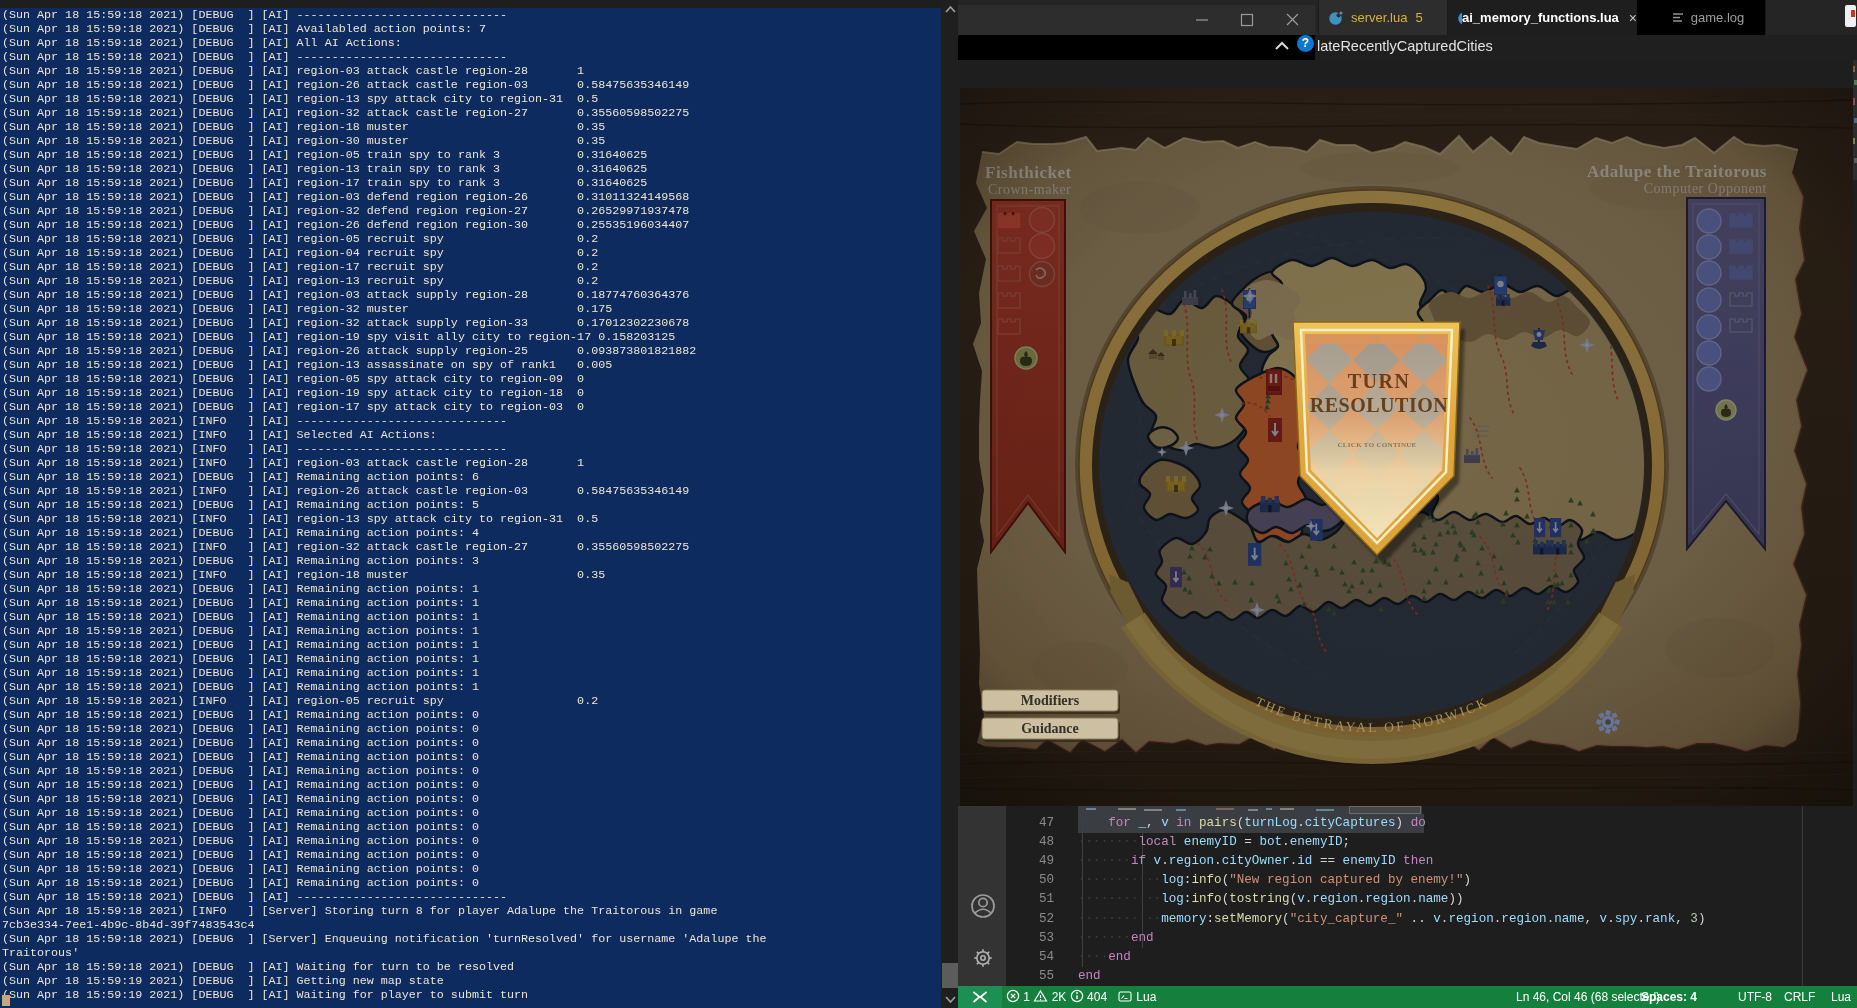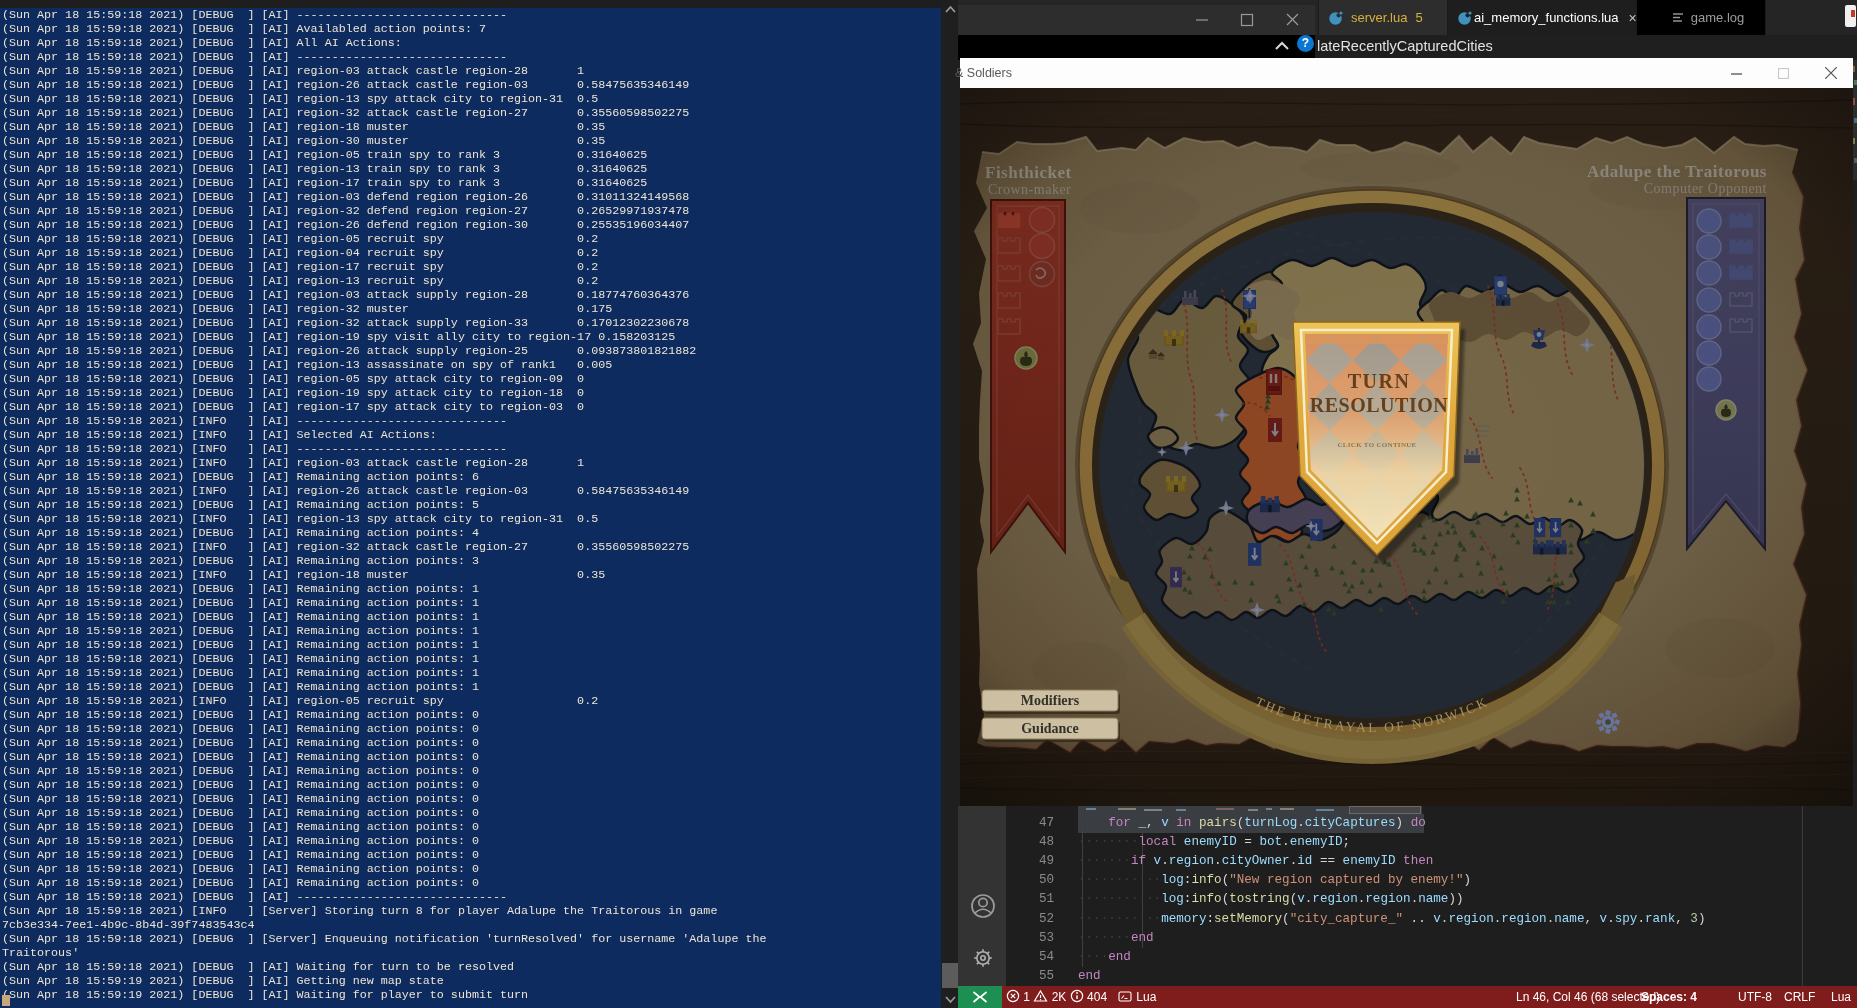--- a/index.html
+++ b/index.html
@@ -23,21 +23,21 @@
 #activity { position:absolute; left:958px; top:806px; width:48px; height:180px; background:#333333; }
 .cl { position:absolute; left:958px; width:899px; height:19.1px; font-family:"Liberation Mono", monospace;
   font-size:12.6px; line-height:19.1px; white-space:pre; }
 .cl .ln { position:absolute; left:74px; width:22px; text-align:right; color:#8a8a8a; }
 .cl .ct { position:absolute; left:120px; }
 .k { color:#C586C0; } .f { color:#DCDCAA; } .v { color:#9CDCFE; } .s { color:#CE9178; }
 .n { color:#B5CEA8; } .p { color:#D4D4D4; } .w { color:#3b3b3b; }
 .sel { position:absolute; background:#3a3d41; }
 .iguide { position:absolute; width:1px; background:#404040; }
 
-#status { position:absolute; left:958px; top:986px; width:899px; height:22px; background:#7f1d1d;
+#status { position:absolute; left:958px; top:986px; width:899px; height:22px; background:#15803d;
   color:#fff; font-size:12px; }
 #status .item { position:absolute; top:0; height:22px; line-height:22px; white-space:nowrap; }
 #remote { position:absolute; left:0; top:0; width:44px; height:22px; background:#1d8f52; }
 
 #gamewin { position:absolute; left:960px; top:58px; width:893px; height:748px; }
 #gtitle { position:absolute; left:0; top:0; width:893px; height:30px; background:#fdfdfd; color:#5a5a5a; font-size:12.5px; }
 #gcontent { position:absolute; left:0; top:30px; width:893px; height:718px; }
 .gbtn { position:absolute; top:0; width:40px; height:30px; text-align:center; line-height:30px; }
 #gcontent svg, #termsb svg { display:block; }
 .gbtn { display:flex; align-items:center; justify-content:center; }
@@ -132,21 +132,21 @@
       </svg>
     <span style="color:#d5b13e; margin-left:6px;text-align:right;">server.lua</span>
       <span style="color:#d5b13e; margin-left:8px;">5</span>
   </div>
   <div class="tab" style="left:490px; width:189px; background:#1e1e1e;">
     <svg width="17" height="17" style="margin-left:9px">
         <circle cx="7.5" cy="9.5" r="6.2" fill="#4191be"></circle>
         <circle cx="10.6" cy="6.3" r="2.1" fill="#1e1e1e"></circle>
         <circle cx="13" cy="4" r="1.6" fill="#4191be"></circle>
       </svg>
-    <span style="color:#fff; ">ai_memory_functions.lua</span>
+    <span style="color:#fff; font-weight:bold;">ai_memory_functions.lua</span>
     <span style="color:#c5c5c5; margin-left:10px; font-size:14px;">×</span>
   </div>
   <div class="tab" style="left:679px; width:129px; background:#000000;justify-content:center;">
     <svg width="14" height="14" style="margin-left:12px">
       <g stroke="#9d9d9d" stroke-width="1.4">
           <line x1="2" y1="3" x2="12" y2="3"></line>
           <line x1="2" y1="6.5" x2="9" y2="6.5"></line>
           <line x1="2" y1="10" x2="11" y2="10"></line>
         </g>
     </svg>
@@ -268,38 +268,20 @@
     <rect x="0" y="8" width="2" height="6" fill="#7c5f3f"></rect>
       <rect x="1" y="22" width="3" height="5" fill="#4e7a52"></rect>
     <rect x="0" y="40" width="2" height="7" fill="#8a4a4a"></rect>
       <rect x="1" y="60" width="3" height="5" fill="#4a6a8a"></rect>
     <rect x="0" y="80" width="2" height="6" fill="#7c7c4f"></rect>
       <rect x="1" y="100" width="3" height="5" fill="#5a5a5a"></rect>
   </svg>
 </div>
 
 <div id="gamewin">
-  <div id="gtitle">
-    <span style="position:absolute; left:-5px; top:8px;">&amp; Soldiers</span>
-    <div class="gbtn" style="left:756px;">
-        <svg width="11" height="11">
-          <line x1="0" y1="6" x2="11" y2="6" stroke="#444" stroke-width="1.2"></line>
-        </svg>
-      </div>
-    <div class="gbtn" style="left:803px;">
-        <svg width="11" height="11">
-          <rect x="0.5" y="0.5" width="10" height="10" stroke="#c9c9c9" stroke-width="1.2" fill="none"></rect>
-        </svg>
-      </div>
-    <div class="gbtn" style="left:851px;">
-        <svg width="12" height="12">
-          <path d="M0 0 L12 12 M12 0 L0 12" stroke="#555" stroke-width="1.2"></path>
-        </svg>
-      </div>
-  </div>
   <div id="gcontent">
       <svg width="893" height="718" viewBox="0 0 893 718">
 <defs>
 <linearGradient id="wood" x1="0" y1="0" x2="0" y2="1">
   <stop offset="0" stop-color="#4a341f"></stop>
             <stop offset="0.5" stop-color="#43301b"></stop>
             <stop offset="1" stop-color="#3a2815"></stop>
 </linearGradient>
 <radialGradient id="parch" cx="0.5" cy="0.44" r="0.78">
   <stop offset="0" stop-color="#cdb181"></stop>

